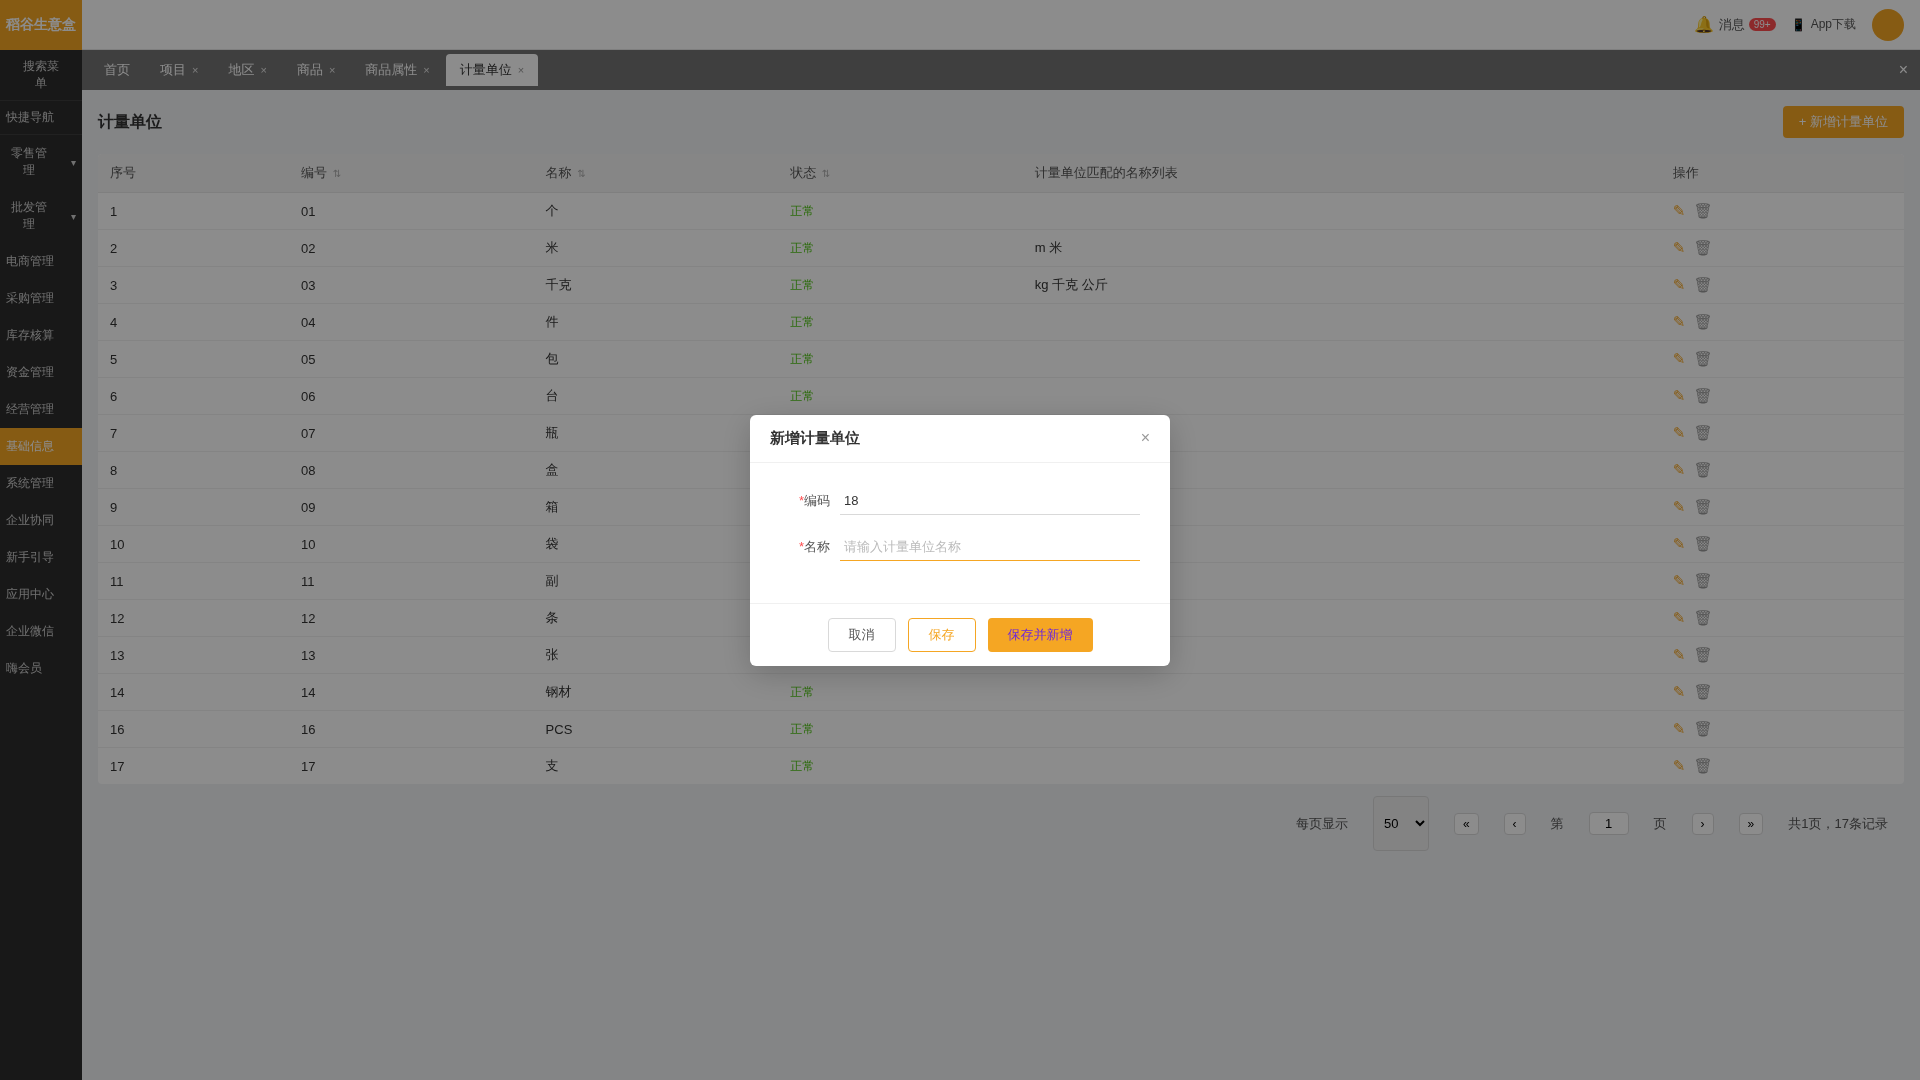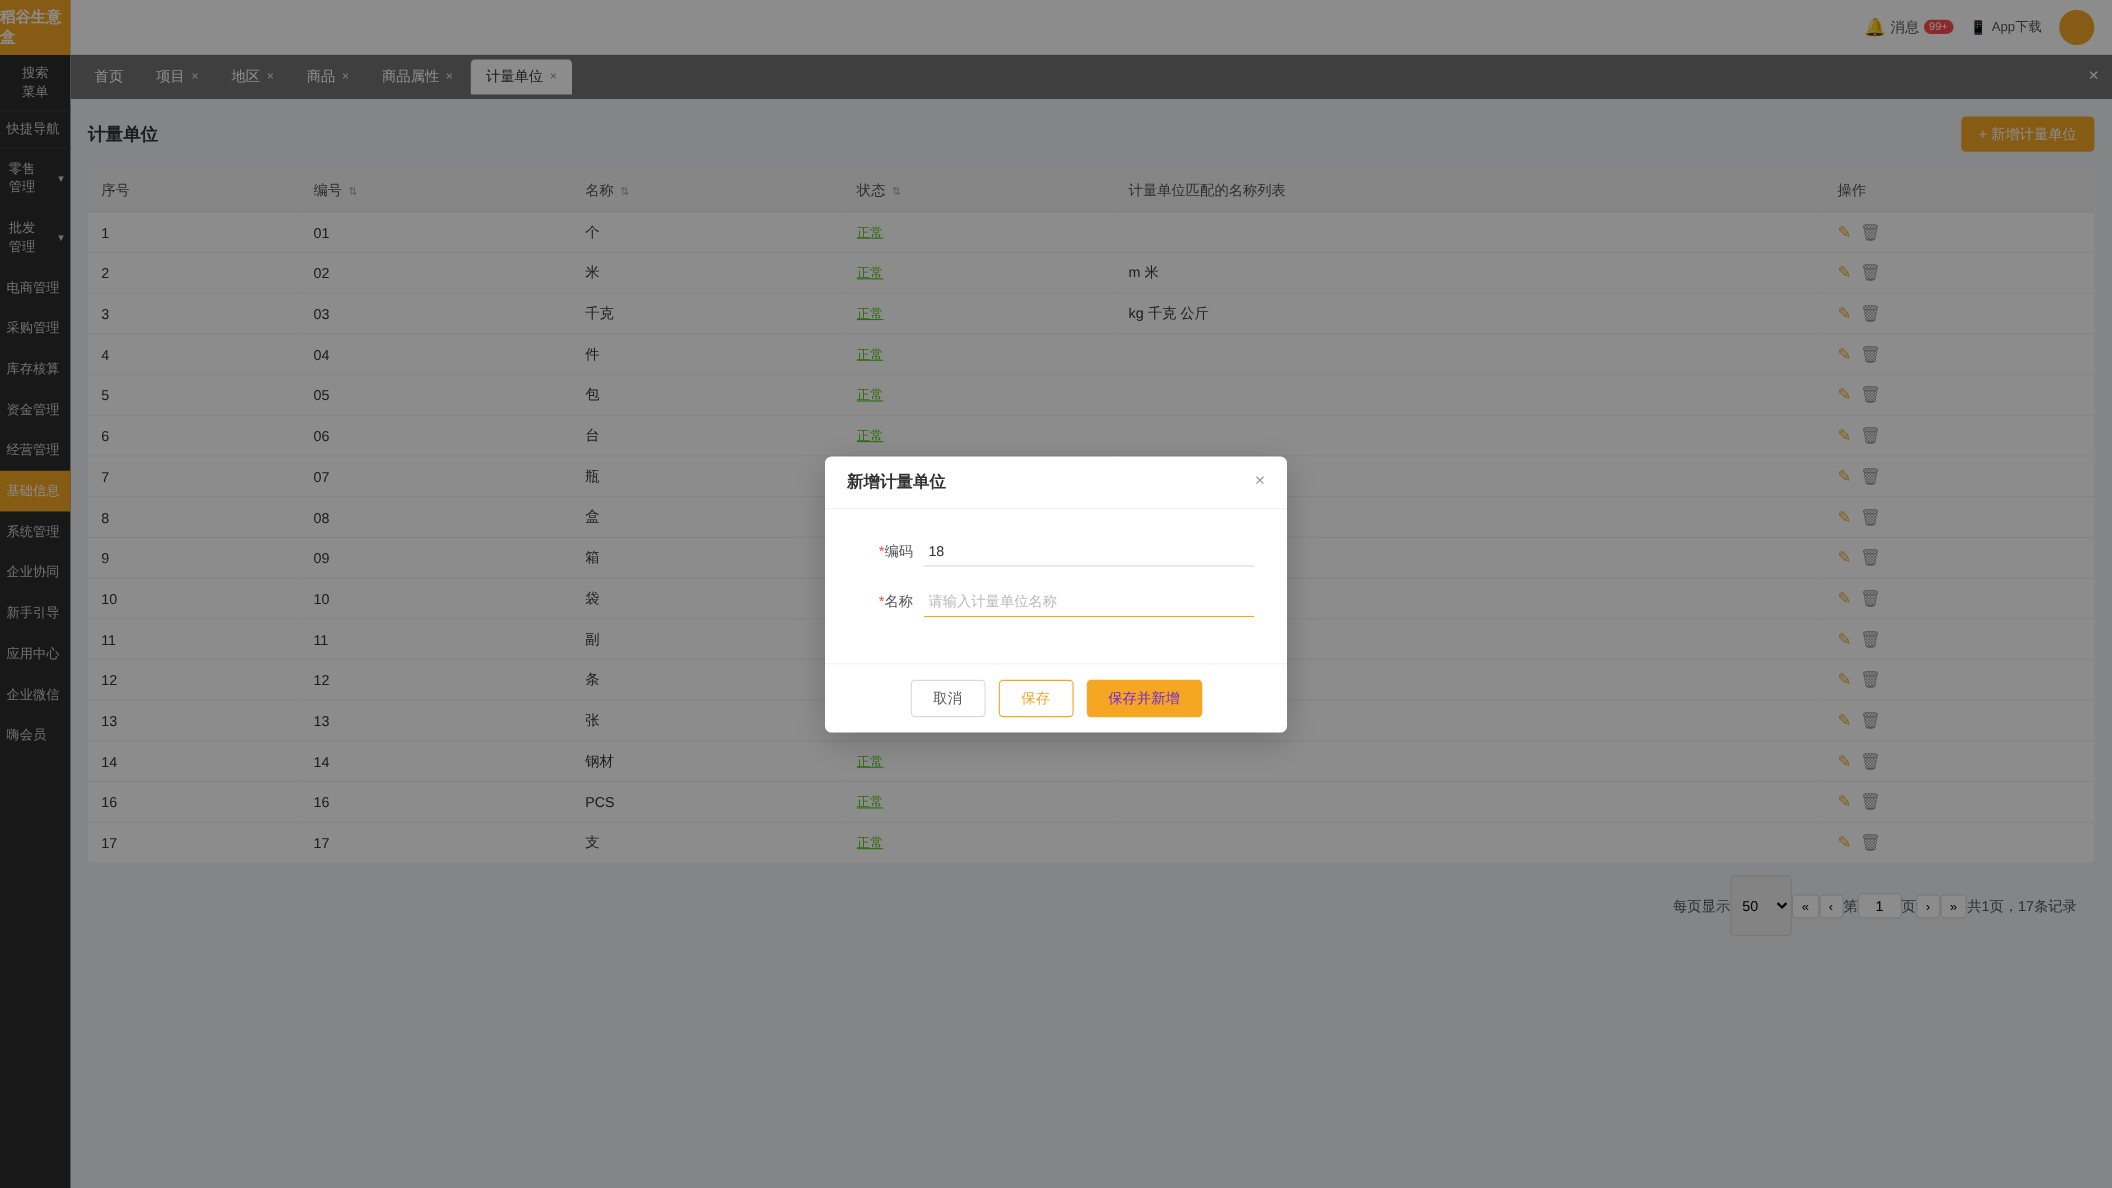--- a/index.html
+++ b/index.html
@@ -1,20 +1,20 @@
 <!DOCTYPE html>
 <html><head>
   <meta charset="utf-8">
   <style>
     * { margin: 0; padding: 0; box-sizing: border-box; }
     body { font-family: 'Microsoft YaHei', Arial, sans-serif; font-size: 13px; background: #f0f2f5; width: 1920px; height: 1080px; overflow: hidden; display: flex; }
 
     
     .sidebar {
-      width: 64px;
+      width: 82px;
       background: #2d2d2d;
       height: 1080px;
       display: flex;
       flex-direction: column;
       flex-shrink: 0;
     }
     .sidebar-logo {
       height: 50px;
       background: #f5a623;
       display: flex;
@@ -146,32 +146,32 @@
       white-space: nowrap;
     }
     th .sort-icon { color: #aaa; font-size: 10px; margin-left: 2px; }
     td {
       padding: 9px 12px;
       border-bottom: 1px solid #f0f0f0;
       color: #333;
       font-size: 13px;
     }
     tr:last-child td { border-bottom: none; }
-    .status-normal { color: #52c41a; font-size: 12px; text-decoration: underline; }
+    .status-normal { color: #52c41a; font-size: 12px; }
     .action-btns { display: flex; gap: 8px; }
     .action-edit { color: #f5a623; cursor: pointer; font-size: 15px; }
     .action-delete { color: #999; cursor: pointer; font-size: 15px; }
 
     
     .pagination {
       display: flex;
       align-items: center;
       justify-content: flex-end;
       padding: 12px 16px;
-      gap: 0;
+      gap: 25px;
       font-size: 13px;
       color: #555;
     }
     .pagination-btn {
       border: 1px solid #d9d9d9;
       background: white;
       padding: 3px 8px;
       border-radius: 4px;
       cursor: pointer;
       font-size: 12px;

